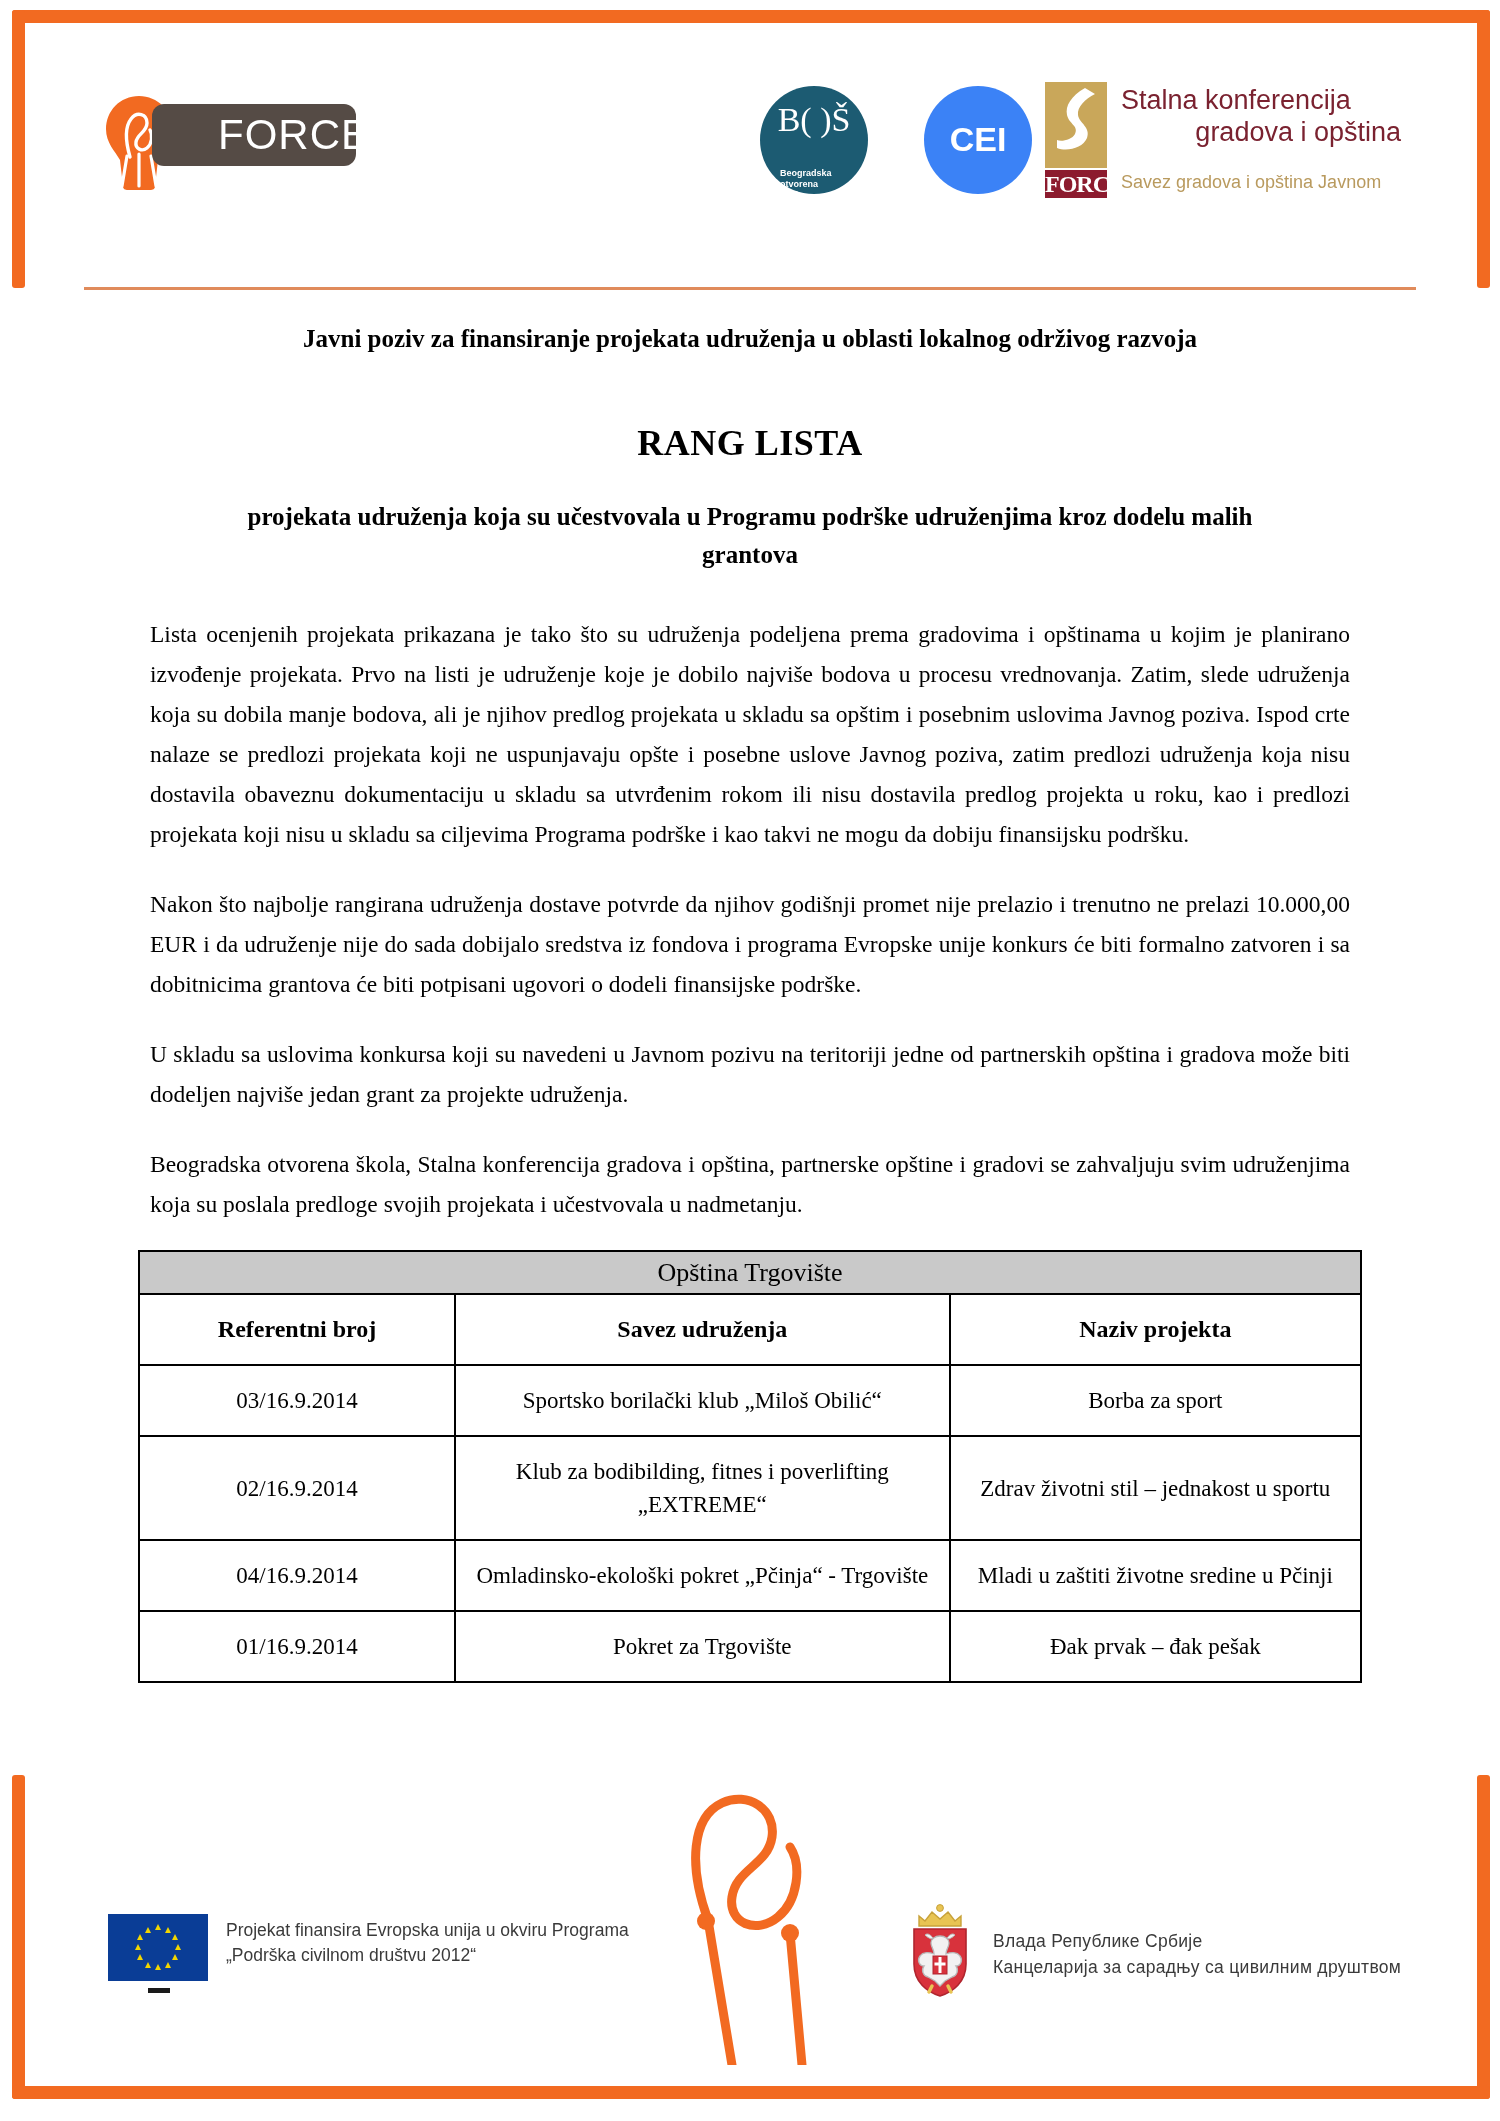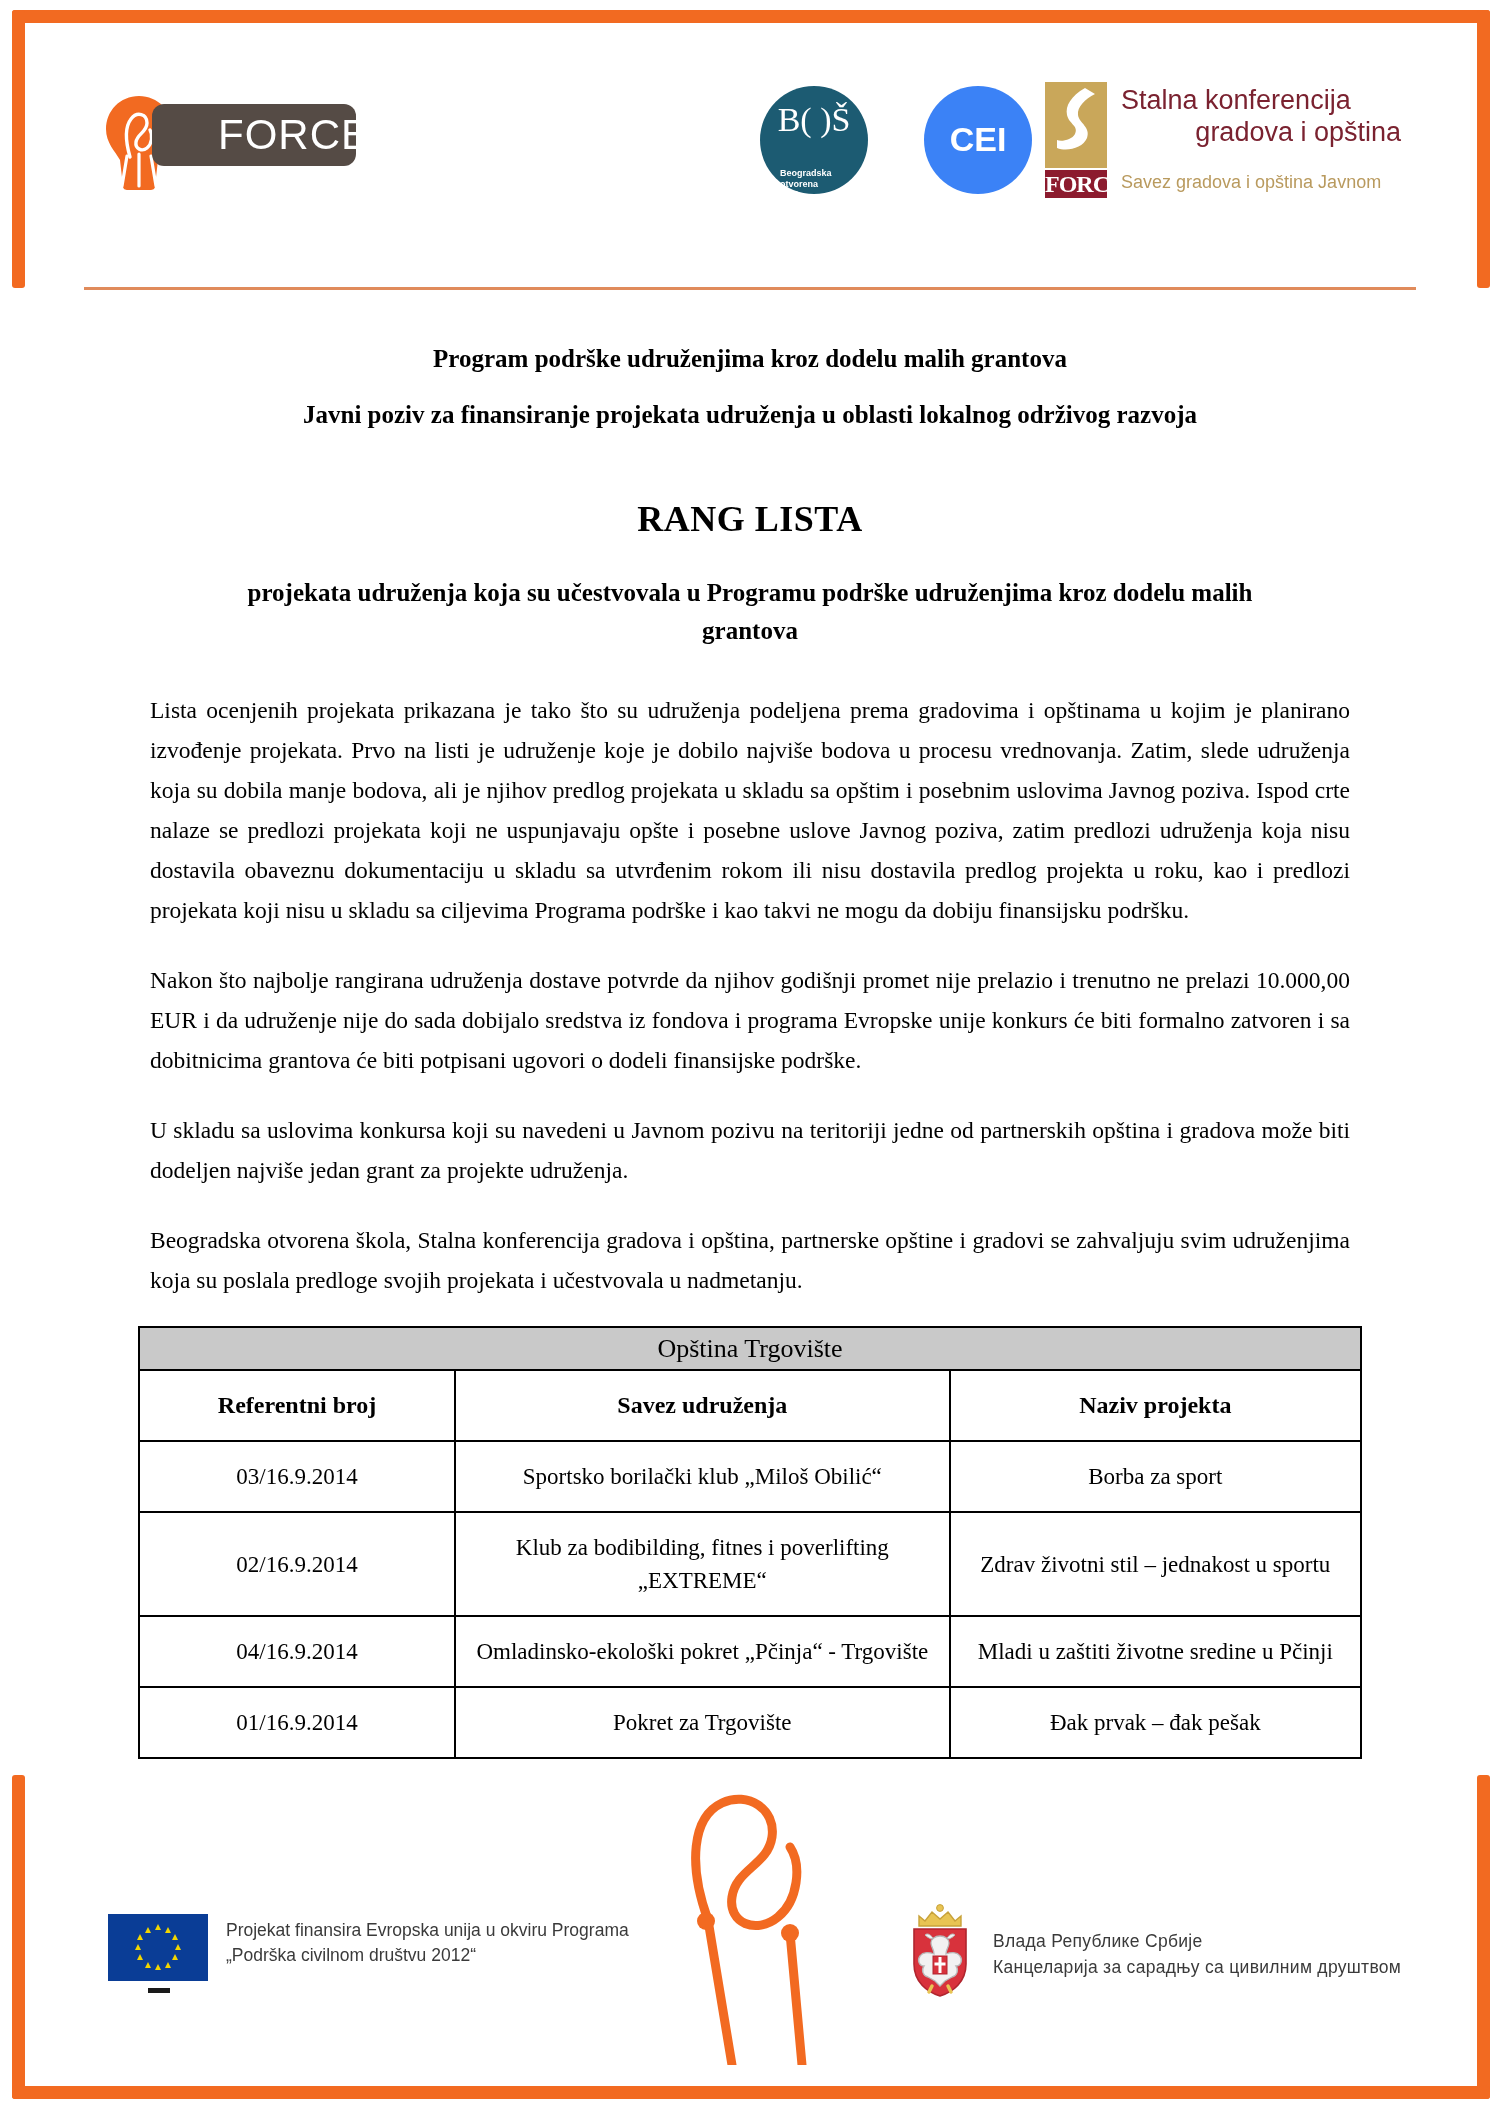--- a/index.html
+++ b/index.html
@@ -361,21 +361,20 @@
         <span class="l2">gradova i opština</span>
       </div>
       <div class="skgo-sub">Savez gradova i opština Javnom</div>
     </div>
 
     <div class="header-rule"></div>
   </div>
 
   <div class="doc">
 
-    <div class="t-head l1">Program podrške udruženjima kroz dodelu malih grantova</div>
     <div class="t-head l2">Javni poziv za finansiranje projekata udruženja u oblasti lokalnog održivog razvoja</div>
 
     <div class="rang-lista">RANG LISTA</div>
 
     <div class="subtitle">projekata udruženja koja su učestvovala u Programu  podrške udruženjima kroz dodelu malih grantova</div>
 
     <div class="para first">Lista ocenjenih projekata prikazana je tako što su udruženja podeljena prema gradovima i opštinama u kojim je planirano izvođenje projekata. Prvo na listi  je udruženje koje je dobilo najviše bodova u procesu vrednovanja. Zatim, slede udruženja koja su dobila manje bodova, ali je njihov predlog projekata u skladu sa opštim i posebnim uslovima Javnog poziva. Ispod crte nalaze se predlozi projekata koji ne uspunjavaju opšte i posebne uslove Javnog poziva, zatim predlozi udruženja koja nisu dostavila obaveznu dokumentaciju u skladu sa utvrđenim rokom ili nisu dostavila predlog projekta u roku, kao i predlozi projekata koji nisu u skladu sa ciljevima Programa podrške i kao takvi ne mogu da dobiju finansijsku podršku.</div>
     <div class="para">Nakon što najbolje rangirana udruženja dostave potvrde da njihov godišnji promet nije prelazio i trenutno ne prelazi 10.000,00 EUR i da udruženje nije do sada dobijalo sredstva iz fondova i programa Evropske unije konkurs će biti formalno zatvoren i sa dobitnicima grantova će biti potpisani ugovori o dodeli finansijske podrške.</div>
     <div class="para">U skladu sa uslovima konkursa koji su navedeni u Javnom pozivu na teritoriji jedne od partnerskih opština i gradova može biti dodeljen najviše jedan grant za projekte udruženja.</div>
     <div class="para">Beogradska otvorena škola, Stalna konferencija gradova i opština, partnerske opštine i gradovi se zahvaljuju svim udruženjima koja su poslala predloge svojih projekata i učestvovala u nadmetanju.</div>

